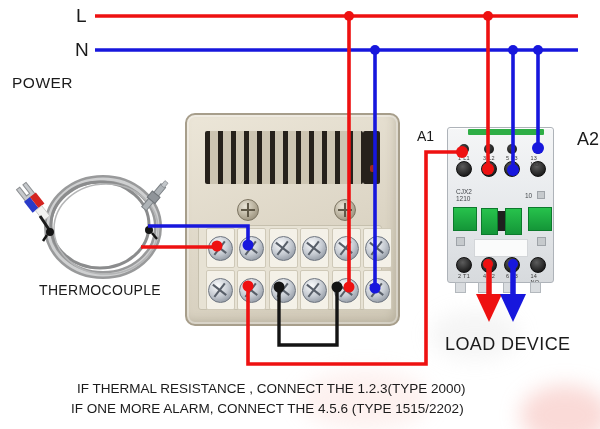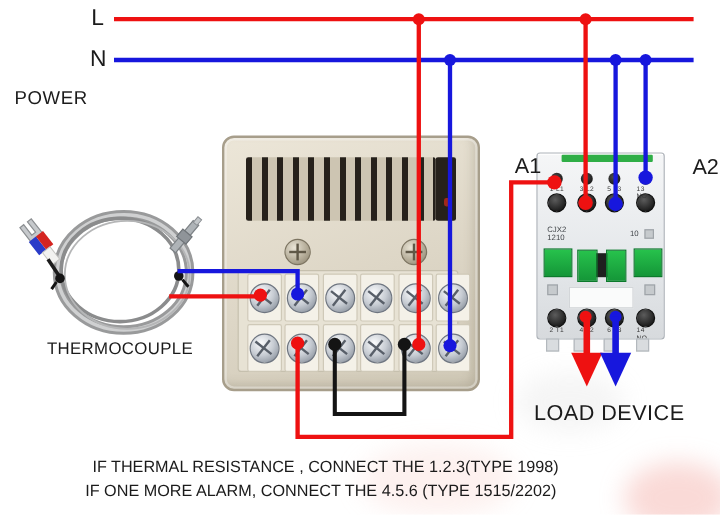--- a/index.html
+++ b/index.html
@@ -79,25 +79,25 @@
 
 <div id="stage">
 
   <div class="wm" style="left:520px;top:385px;width:90px;height:60px;background:rgba(240,150,140,.35);"></div>
   <div class="wm" style="left:300px;top:370px;width:130px;height:60px;background:rgba(245,190,180,.22);"></div>
   <div class="wm" style="left:430px;top:310px;width:90px;height:50px;background:rgba(200,200,200,.18);"></div>
 
   <div class="txt" style="left:12px;top:38px;font-size:15.5px;letter-spacing:.5px;margin-top:36px;">POWER</div>
   <div class="txt" style="left:76px;top:5px;font-size:19px;">L</div>
   <div class="txt" style="left:75px;top:39px;font-size:19px;">N</div>
-  <div class="txt" style="left:417px;top:128px;font-size:18px;margin-left:12px;">A1</div>
+  <div class="txt" style="left:417px;top:128px;font-size:14px;">A1</div>
   <div class="txt" style="left:577px;top:129px;font-size:18px;">A2</div>
   <div class="txt" style="left:20px;top:282px;width:160px;text-align:center;font-size:14px;letter-spacing:.3px;">THERMOCOUPLE</div>
   <div class="txt" style="left:445px;top:334px;font-size:18px;letter-spacing:.4px;">LOAD DEVICE</div>
-  <div class="txt" style="left:77px;top:381px;font-size:13.5px;">IF THERMAL RESISTANCE , CONNECT THE 1.2.3(TYPE 1998)</div>
+  <div class="txt" style="left:77px;top:381px;font-size:13.5px;">IF THERMAL RESISTANCE , CONNECT THE 1.2.3(TYPE 2000)</div>
   <div class="txt" style="left:71px;top:401px;font-size:13.5px;">IF ONE MORE ALARM, CONNECT THE 4.5.6 (TYPE 1515/2202)</div>
 
   <svg id="thermo-svg" width="600" height="429" viewBox="0 0 600 429">
     <g>
       <ellipse cx="103" cy="227" rx="55" ry="48" fill="none" stroke="#999a9b" stroke-width="8"></ellipse>
       <ellipse cx="103" cy="227" rx="55" ry="48" fill="none" stroke="#cfd0d1" stroke-width="3"></ellipse>
       <ellipse cx="100" cy="225" rx="49" ry="43" fill="none" stroke="#8b8c8d" stroke-width="3"></ellipse>
       <ellipse cx="106" cy="229" rx="52" ry="45" fill="none" stroke="#b5b6b7" stroke-width="1.5"></ellipse>
     </g>
     <g transform="translate(153,198) rotate(40)">

